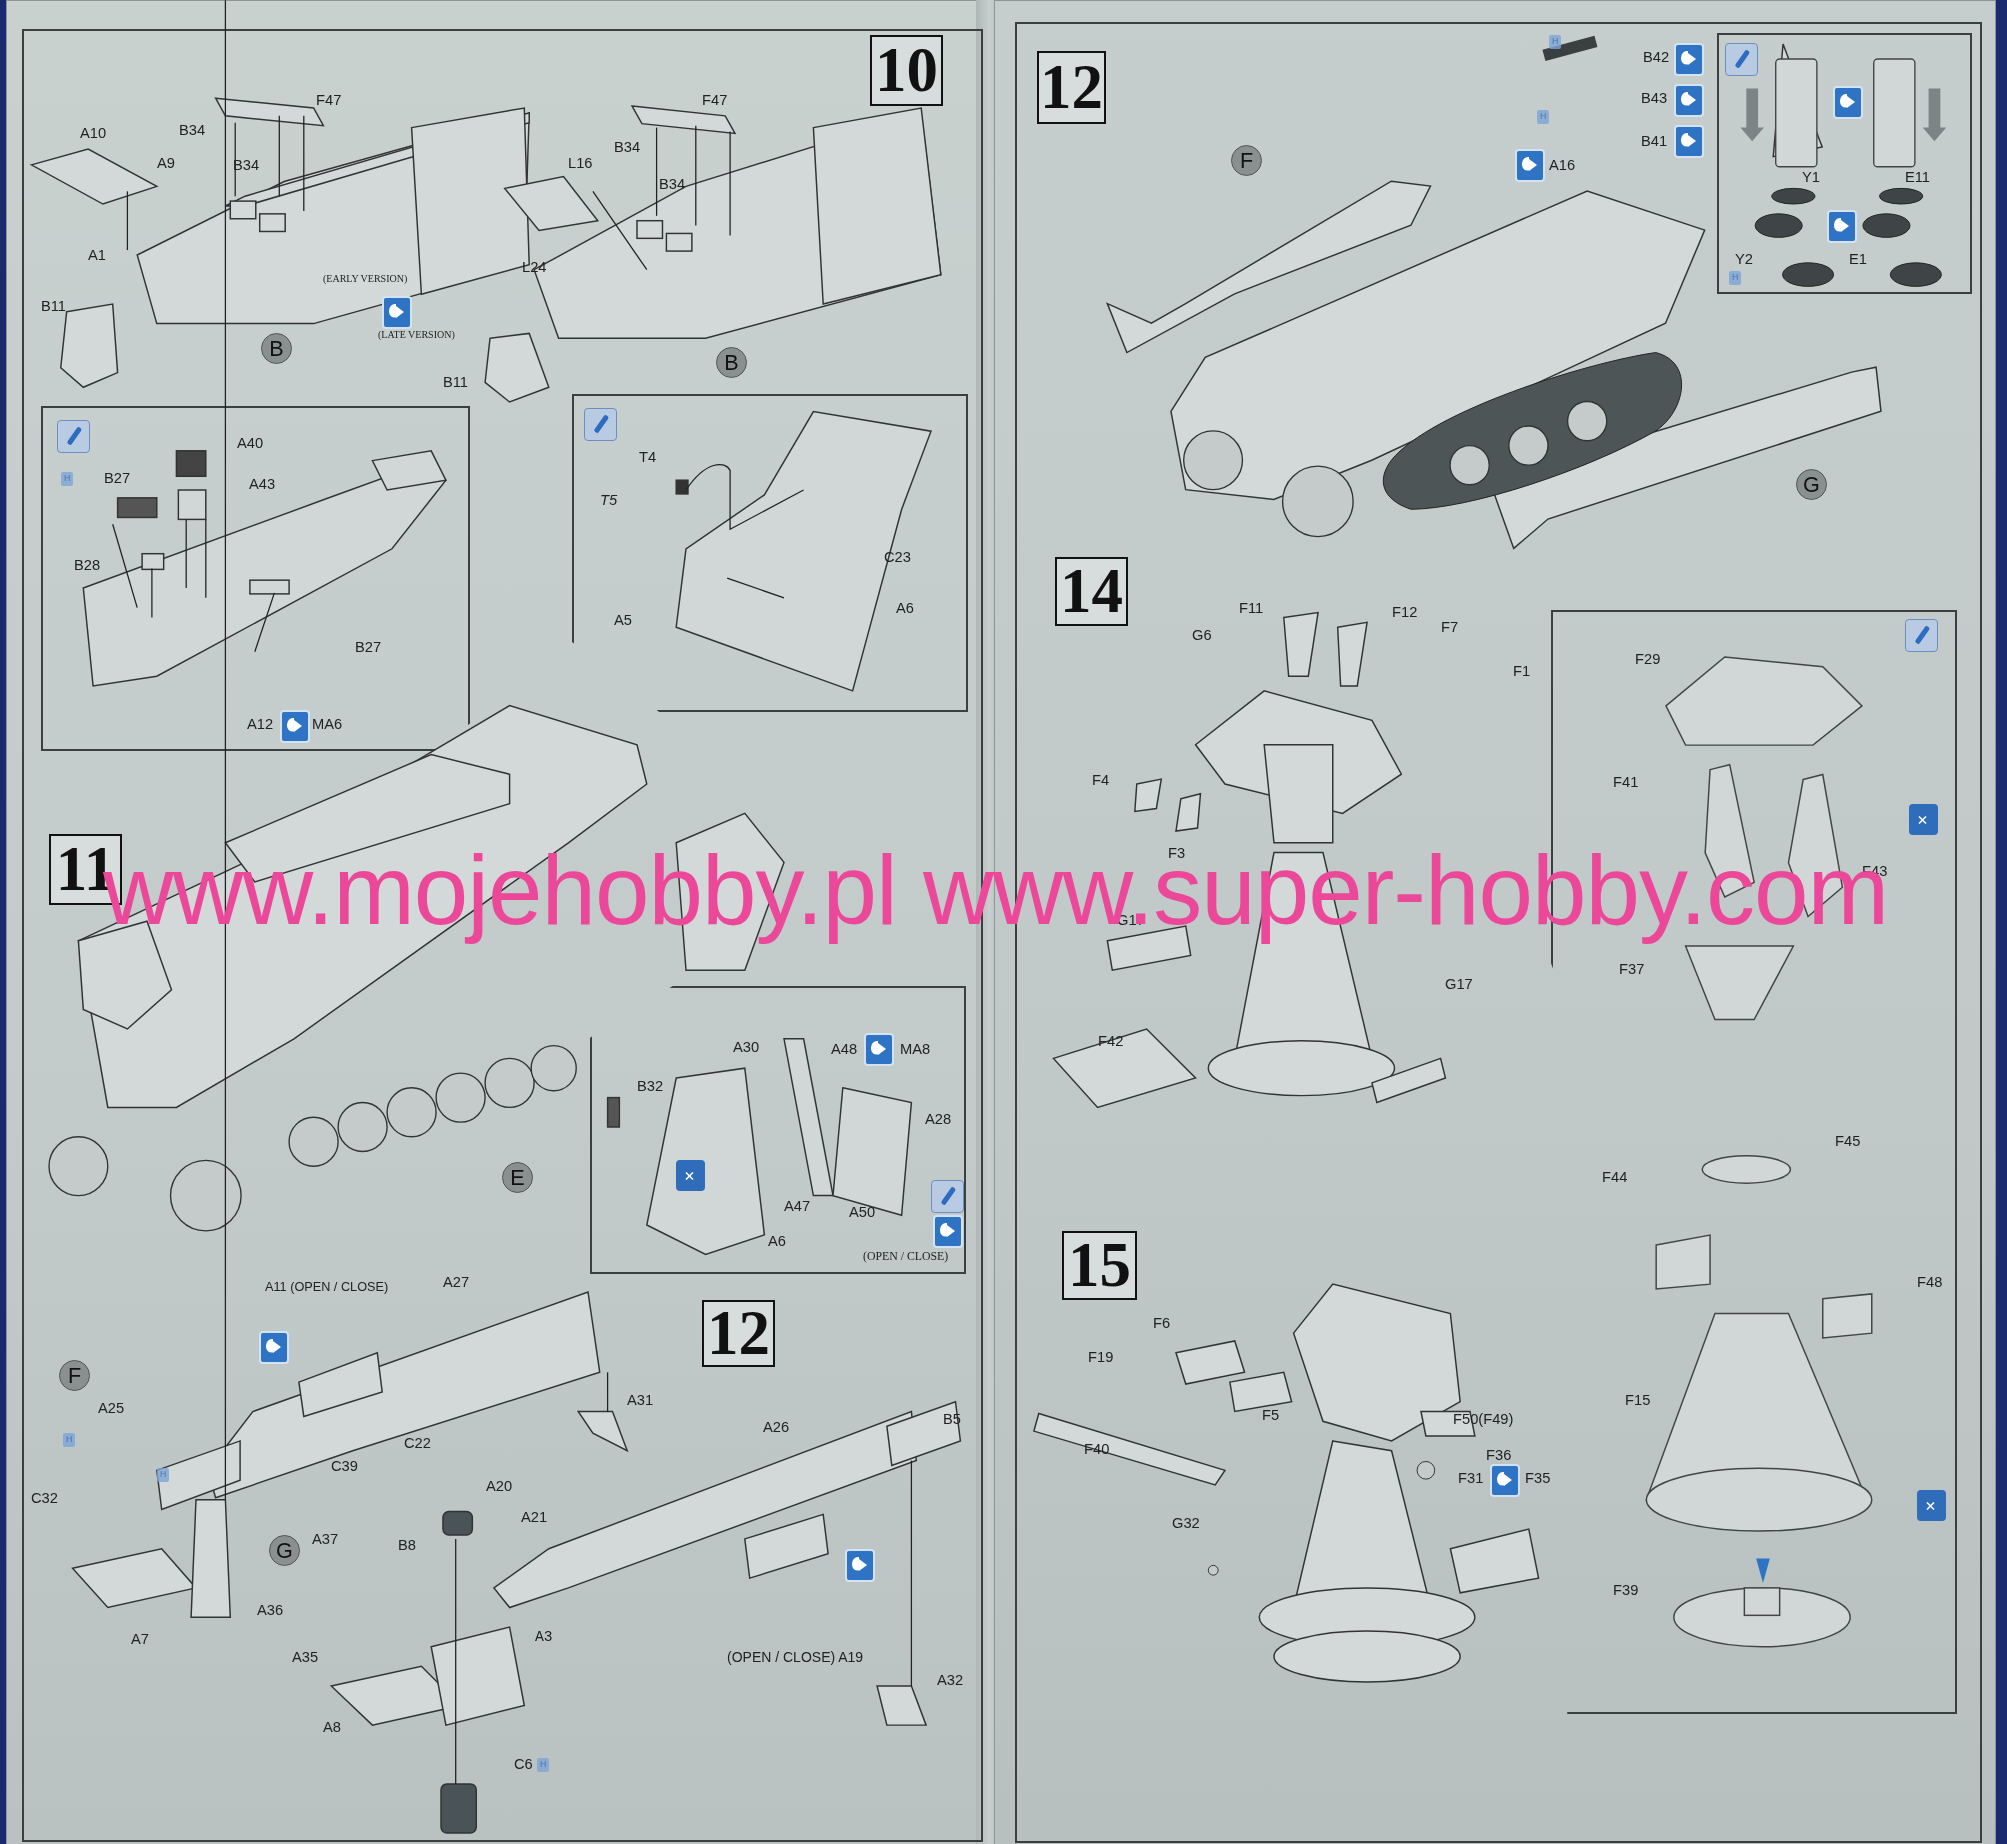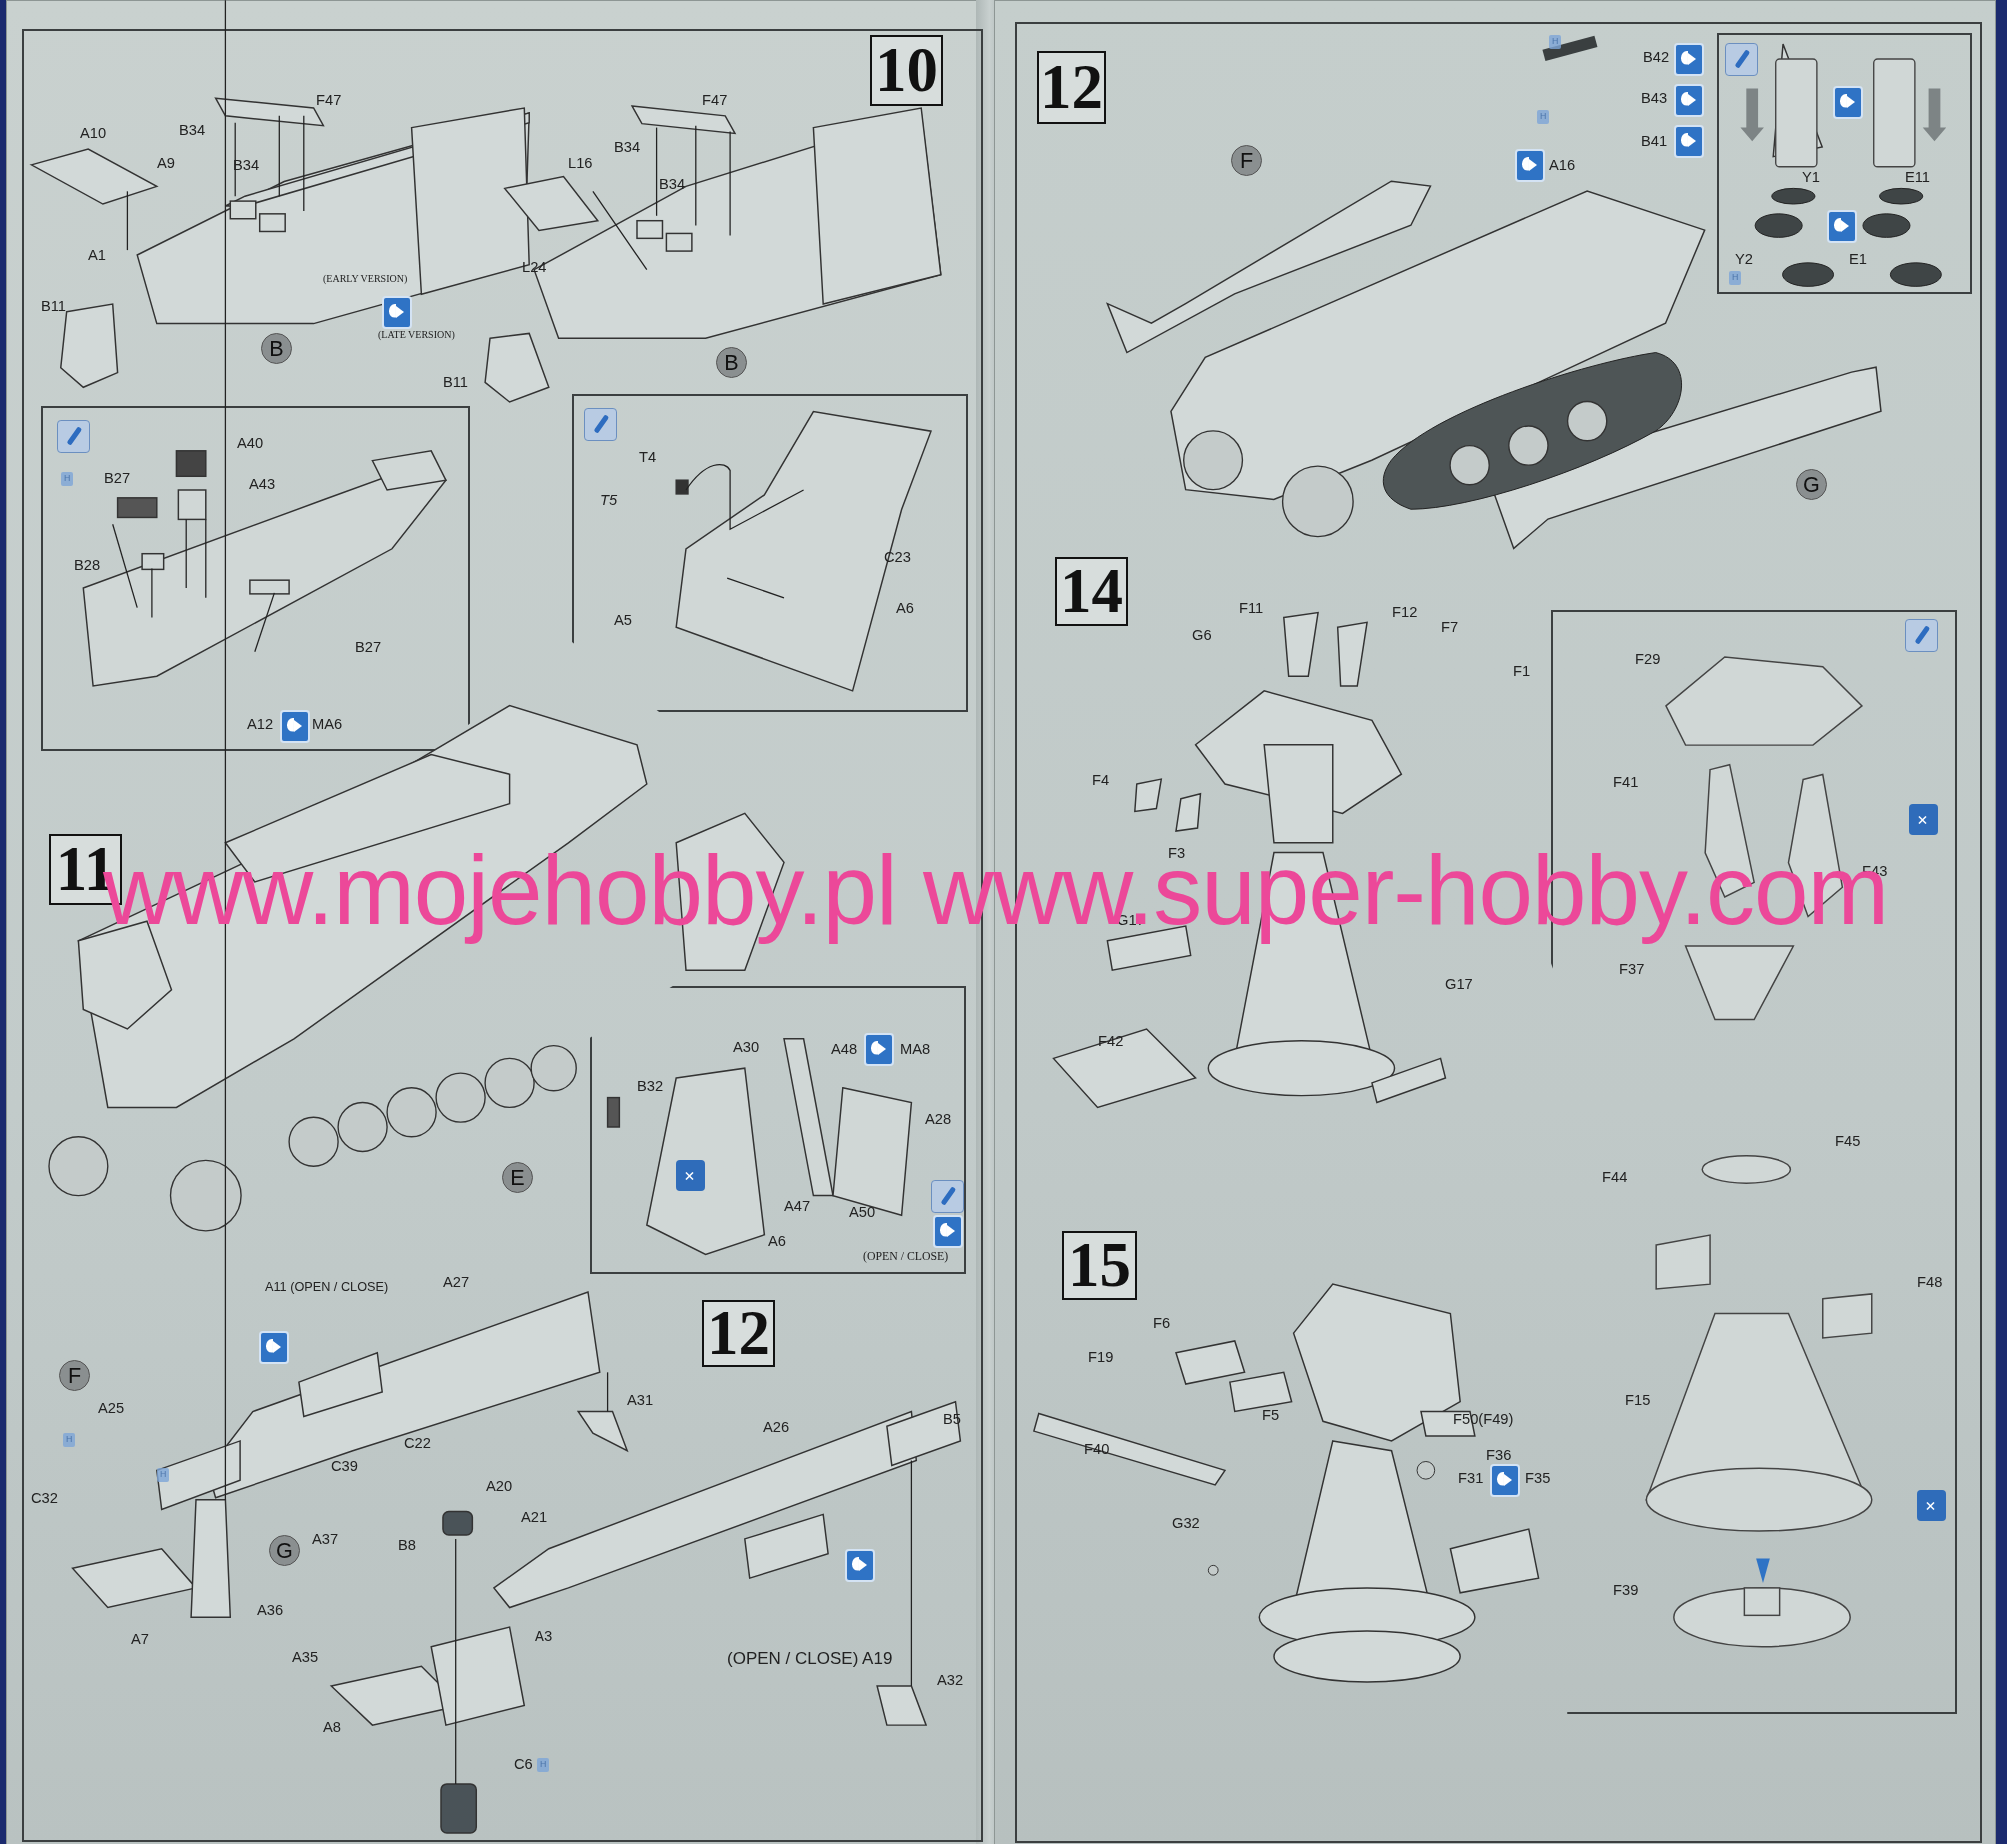--- a/index.html
+++ b/index.html
@@ -223,21 +223,21 @@
 <div class="lbl" style="left:398px;top:1537px;">B8</div>
 <div class="lbl" style="left:257px;top:1602px;">A36</div>
 <div class="lbl" style="left:292px;top:1649px;">A35</div>
 <div class="lbl" style="left:535px;top:1629px;font-family:Liberation Mono, monospace;">A3</div>
 <div class="lbl" style="left:323px;top:1719px;">A8</div>
 <div class="lbl" style="left:514px;top:1756px;">C6</div>
 <div class="paint" style="left:537px;top:1758px;">H</div>
 <div class="lbl" style="left:763px;top:1419px;">A26</div>
 <div class="lbl" style="left:943px;top:1411px;">B5</div>
 <div class="badge" style="left:845px;top:1549px;"></div>
-<div class="lbl" style="left:727px;top:1649px;font-size:17px;">(OPEN / CLOSE) A19</div>
+<div class="lbl" style="left:727px;top:1649px;font-size:14px;">(OPEN / CLOSE) A19</div>
 <div class="lbl" style="left:937px;top:1672px;">A32</div>
 
 <div class="frame" style="left:1015px;top:21.6px;width:963px;height:1817px;"></div>
 
 <div class="step-num" style="left:1037px;top:51px;width:65px;height:69px;">12</div>
 <svg class="draw" width="2007" height="568" style="left:0;top:0;" viewBox="0 0 2048 580">
   <g fill="#d2d9d8" stroke="#333" stroke-width="1.5">
     <polygon points="1130,310 1175,330 1210,310 1420,185 1460,190 1440,230 1260,300 1150,360"></polygon>
     <polygon points="1195,420 1230,365 1620,195 1740,235 1700,330 1400,470 1300,510 1210,500"></polygon>
     <polygon points="1520,490 1560,480 1890,380 1915,375 1920,420 1580,530 1545,560"></polygon>

